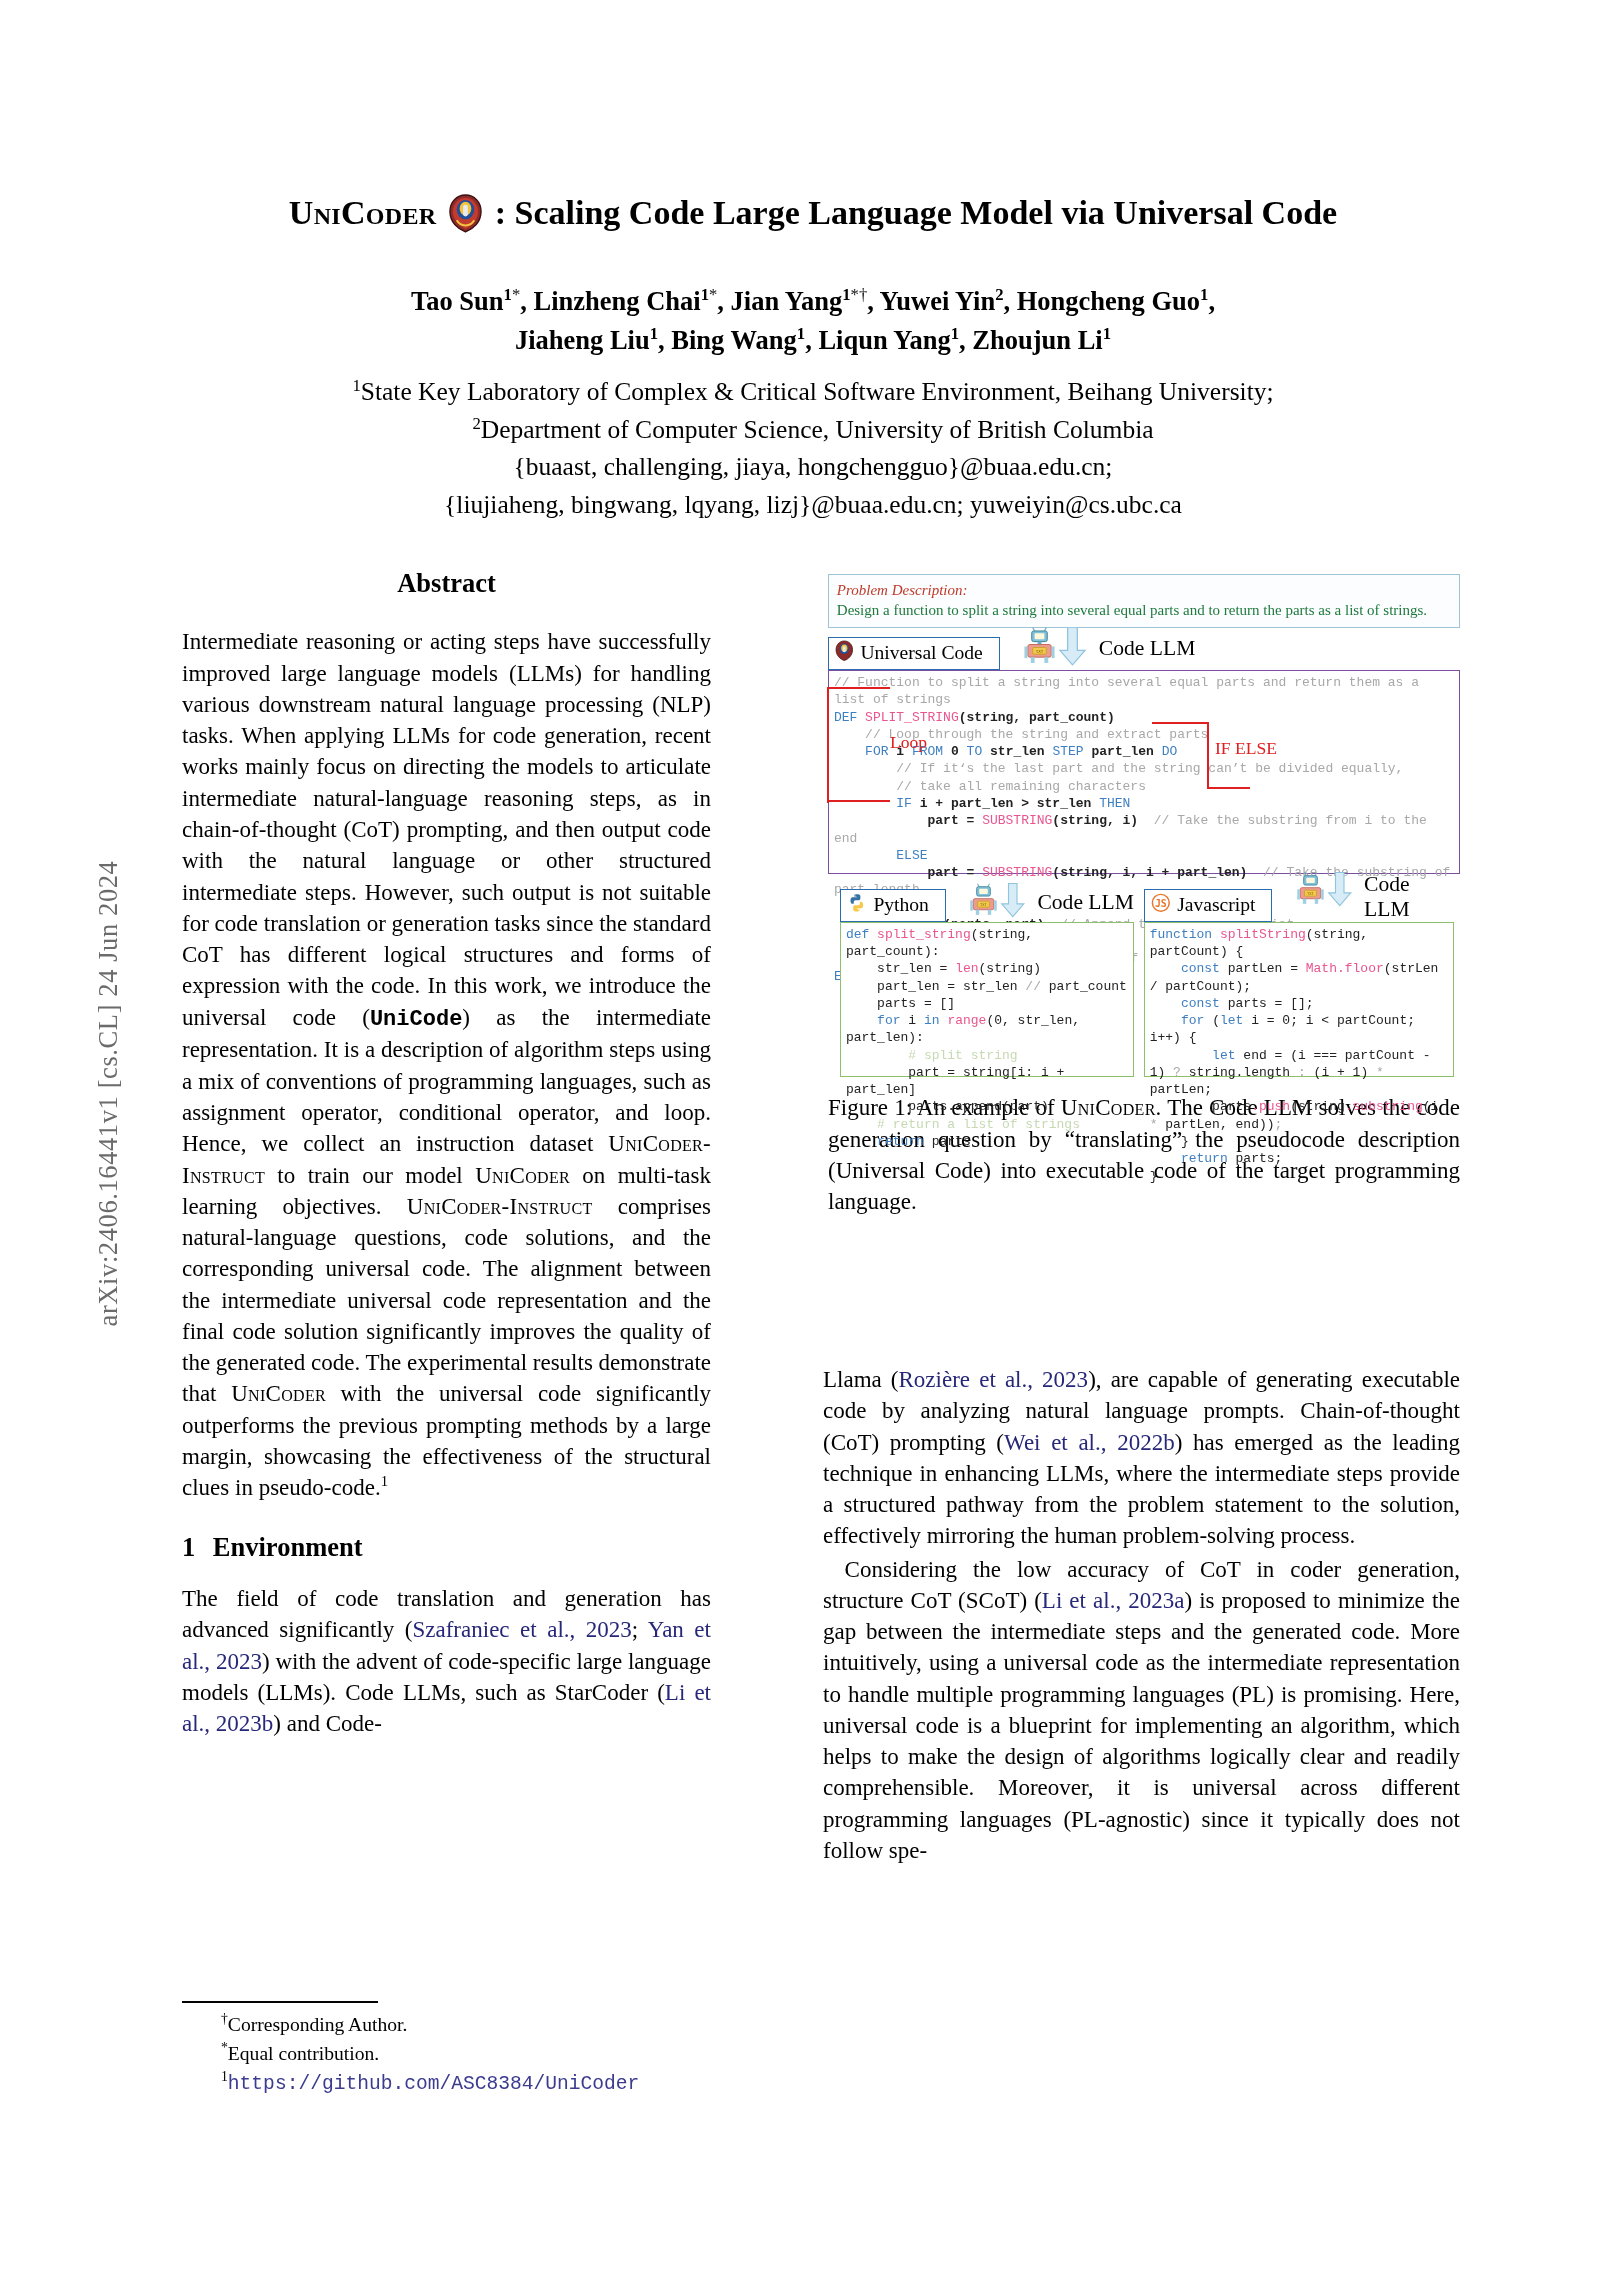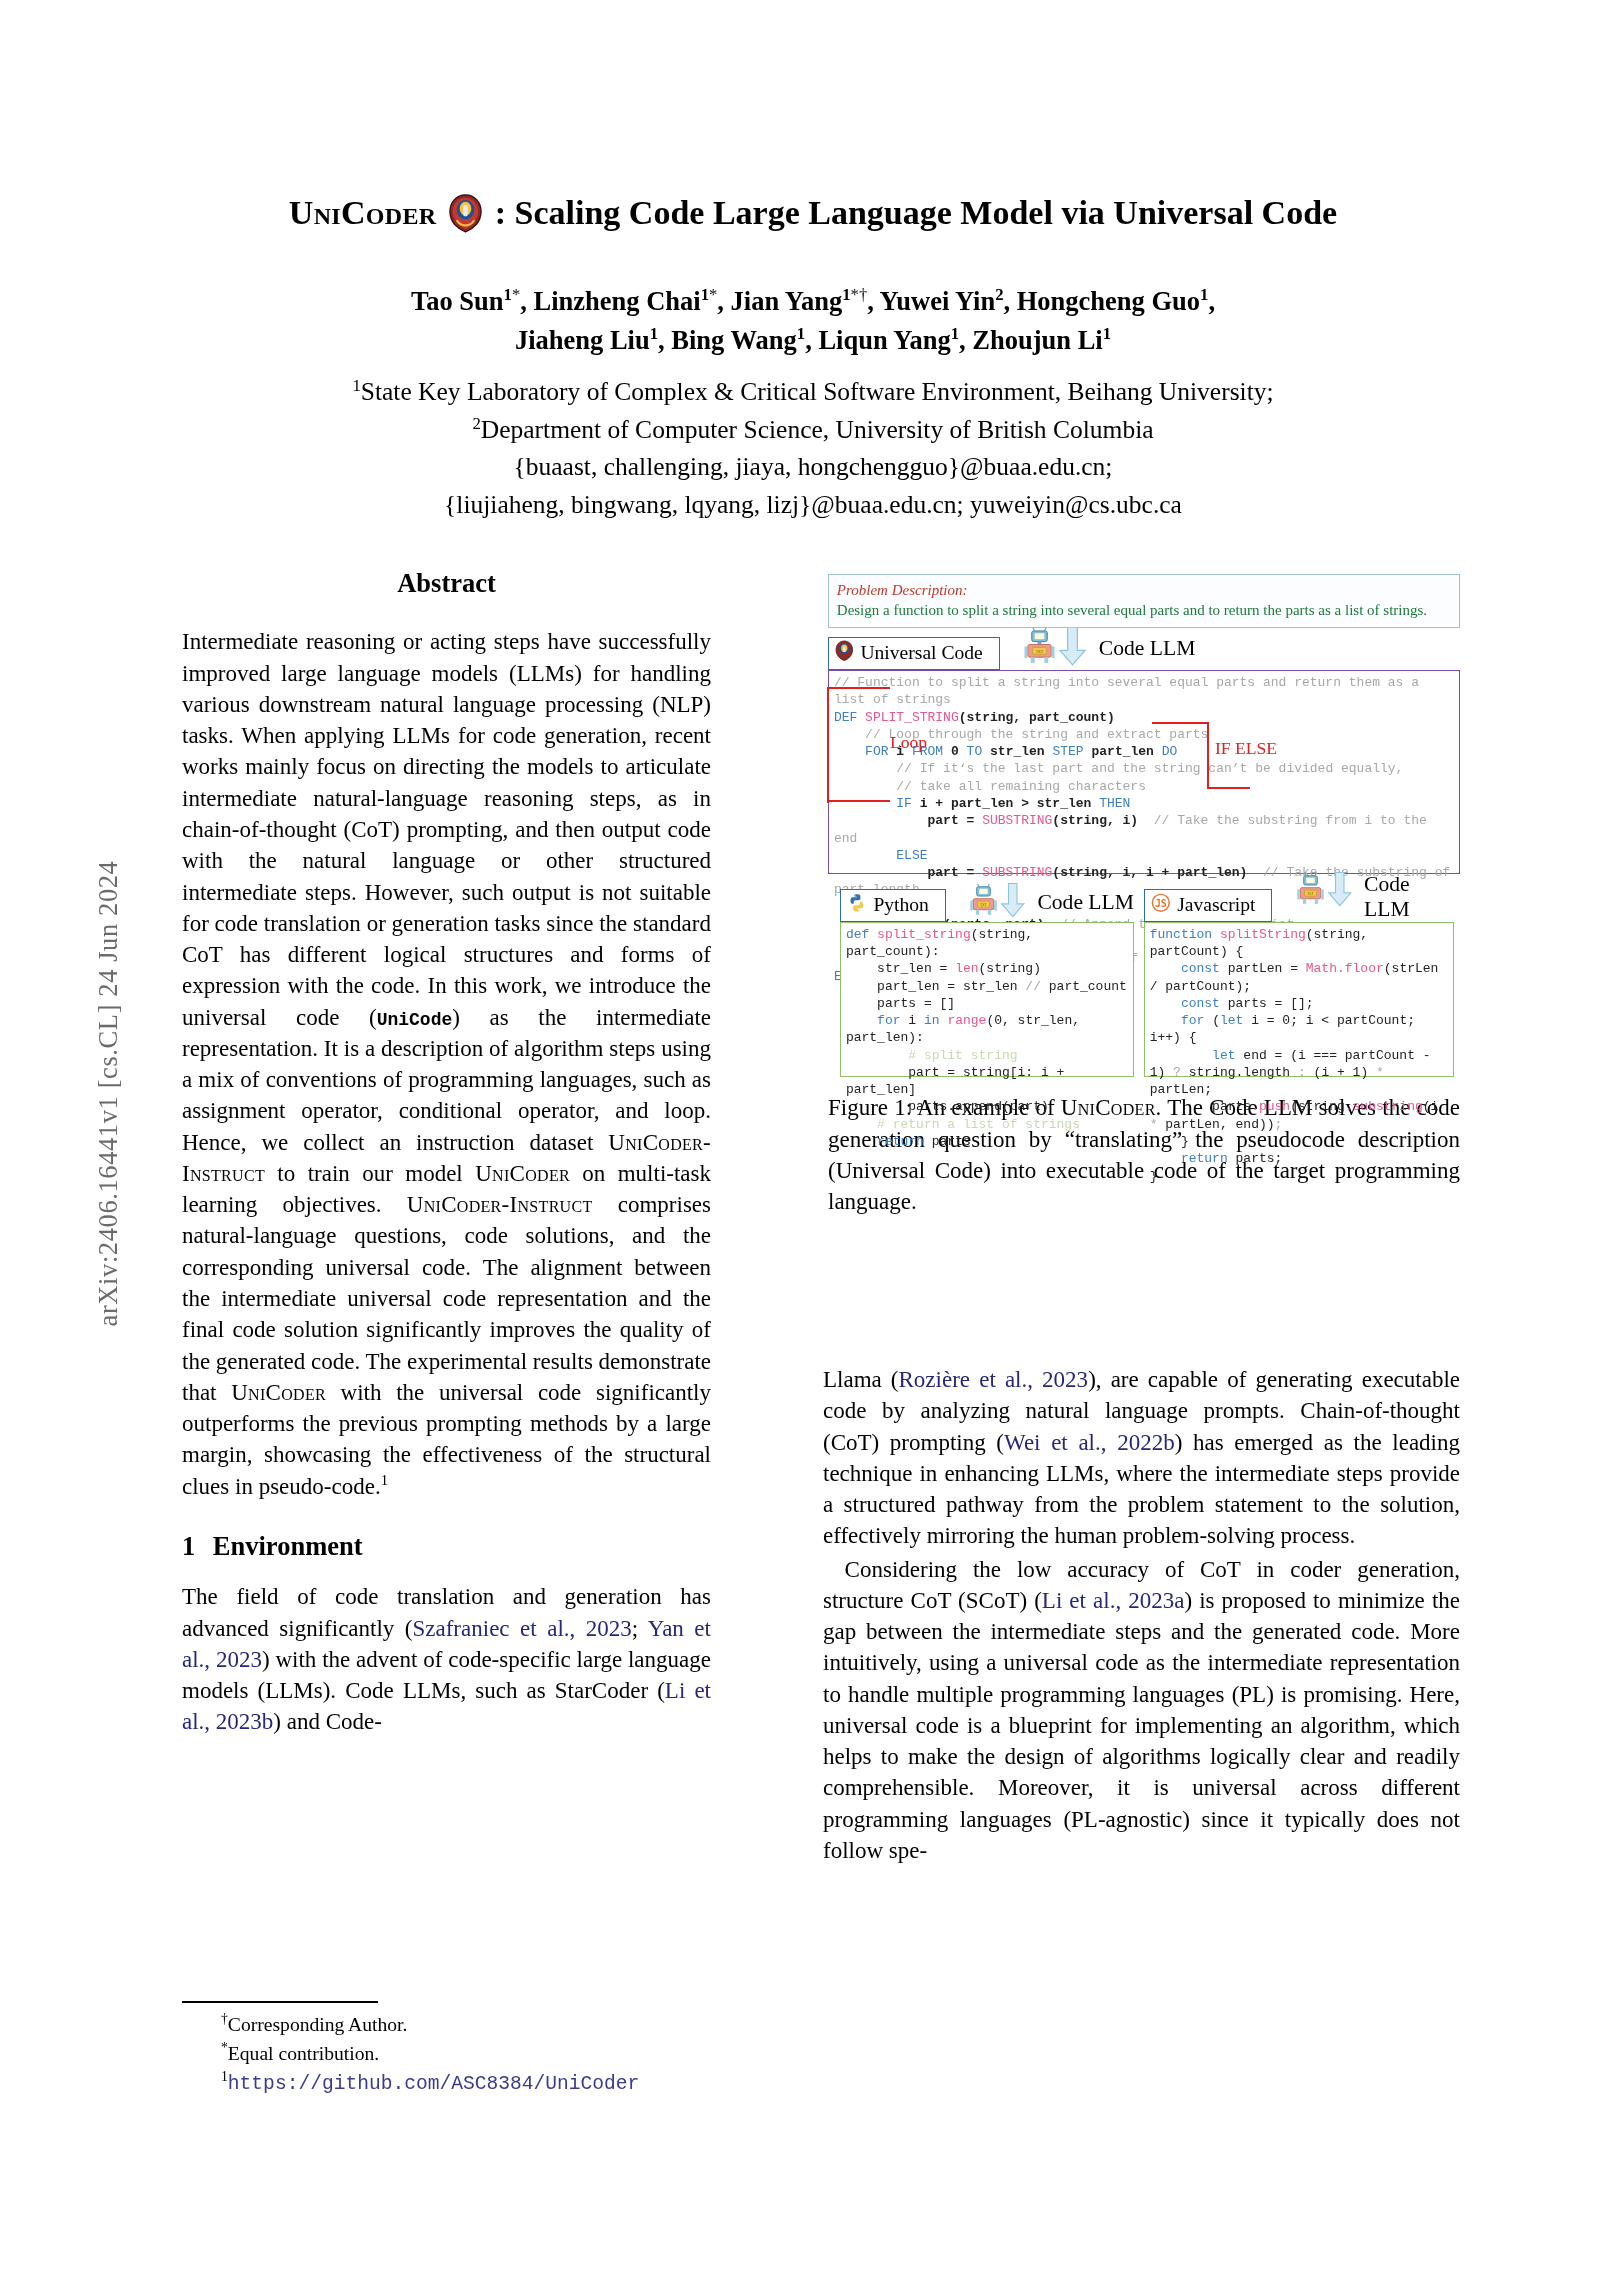--- a/index.html
+++ b/index.html
@@ -72,21 +72,21 @@
   p.body{
     font-size:23px;
     line-height:1.36;
     text-align:justify;
     margin:0 0 0 0;
     -webkit-hyphens:none;hyphens:none;
     word-spacing:0px;
   }
   p.body + p.body{ text-indent:21.6px; margin-top:2px;}
   .cite{color:#27277a;}
-  .mono{font-family:"Liberation Mono", monospace; font-size:18px; font-weight:bold;}
+  .mono{font-family:"Liberation Mono", monospace; font-size:22px; font-weight:bold;}
   h2.section-head{
     font-size:26.5px;font-weight:bold;margin:29px 0 19.6px 0;
   }
   h2.section-head .num{margin-right:17.6px;}
   sup.fn{font-size:14.7px;}
 
   
   #footnotes{
     position:absolute;left:182px;top:2001px;width:529px;
   }

